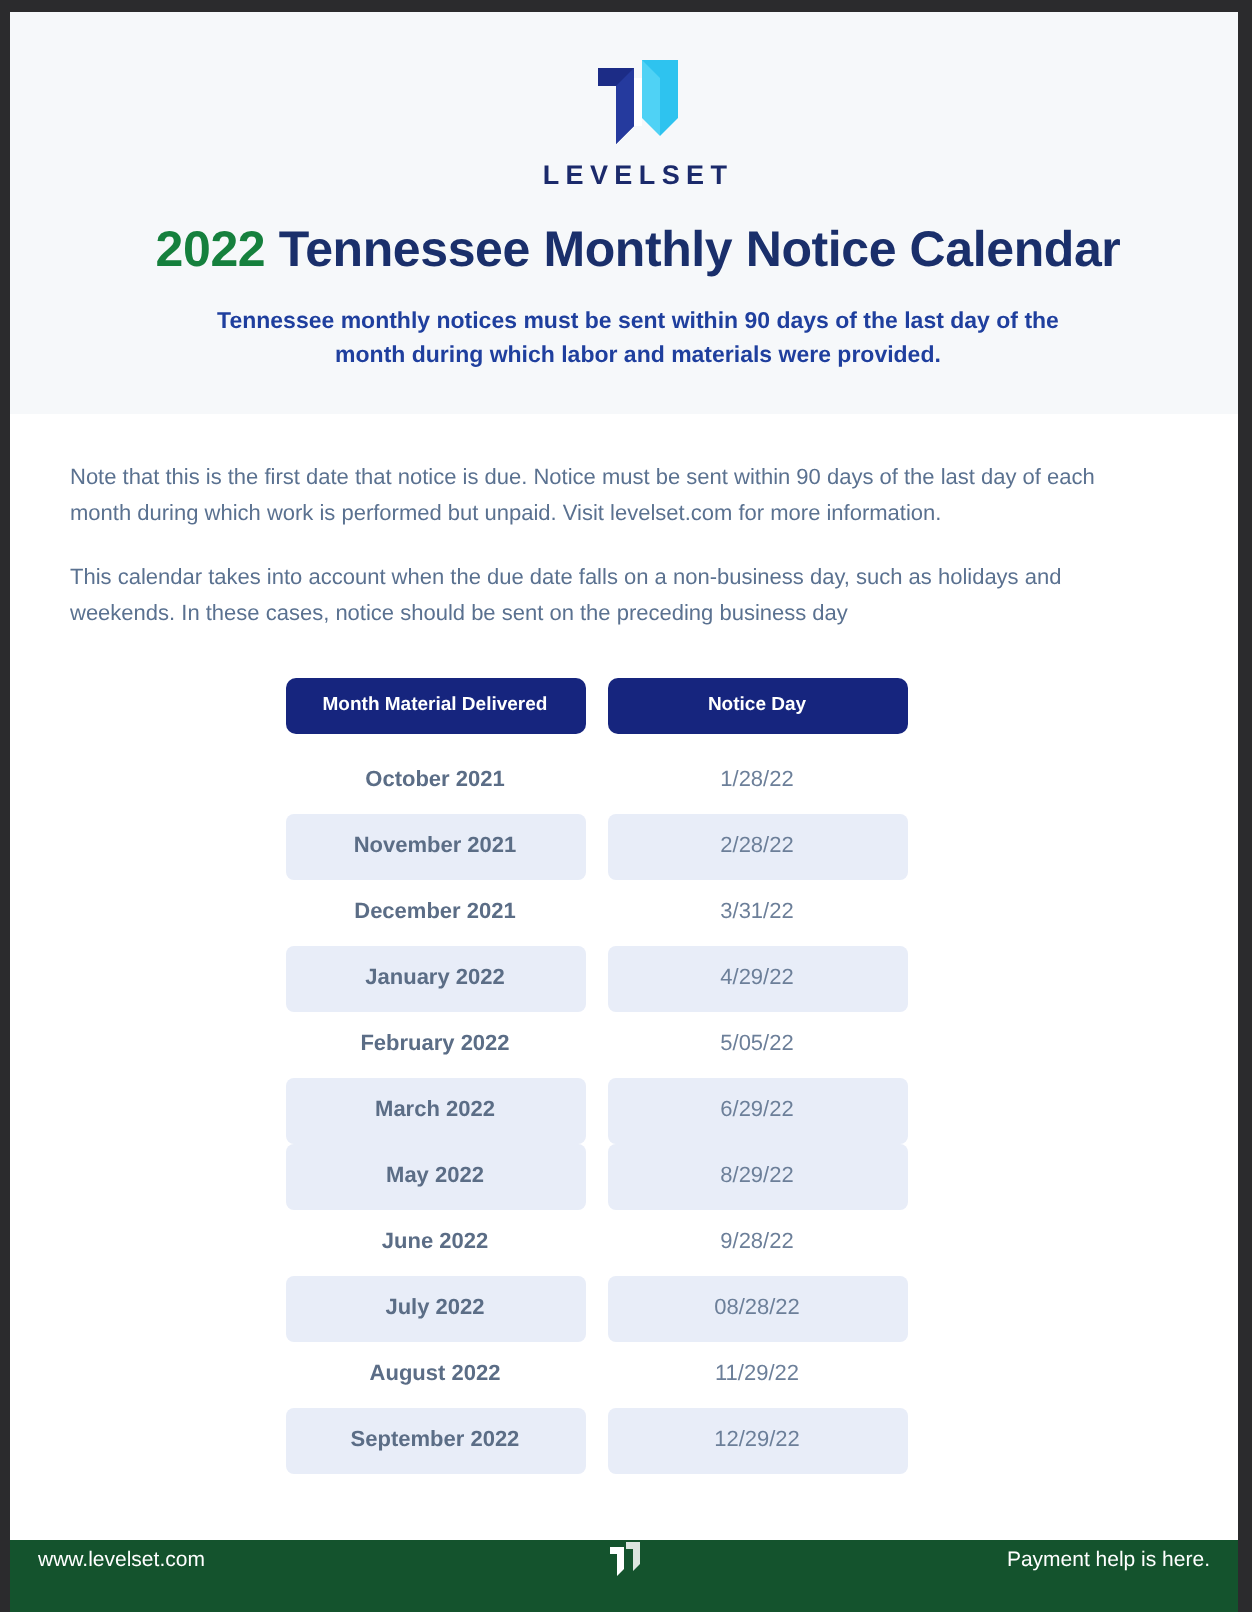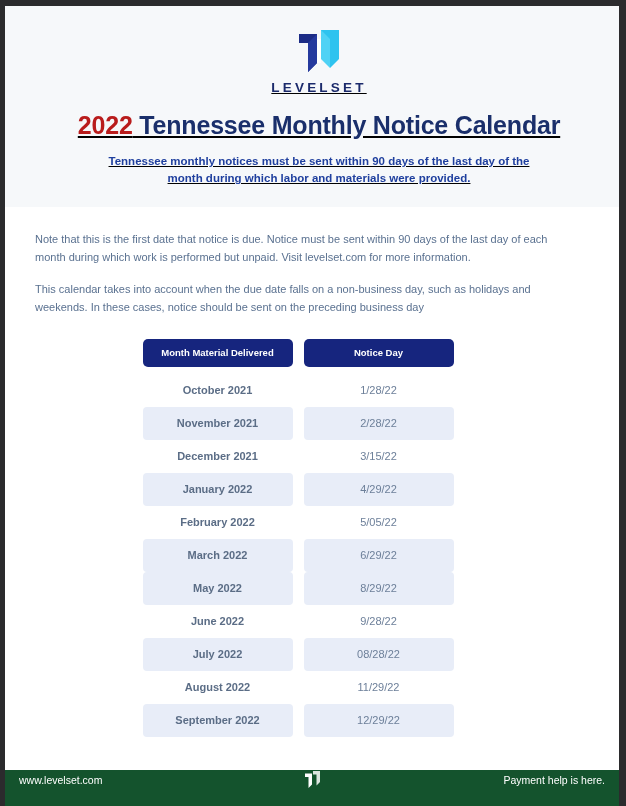--- a/index.html
+++ b/index.html
@@ -33,21 +33,20 @@
     display: flex;
     flex-direction: column;
   }
 
   
   .header {
     background: #f6f8fa;
     padding: 22px 30px 20px 44px;
     text-align: center;
     flex: 0 0 auto;
-    text-decoration: underline;
   }
 
   .logo-wrap {
     display: flex;
     flex-direction: column;
     align-items: center;
     justify-content: center;
   }
   .logo-mark {
     width: 44px;
@@ -66,21 +65,21 @@
   .title {
     margin-top: 16px;
     font-size: 25px;
     font-weight: 700;
     color: #1a2f6b;
     letter-spacing: -0.2px;
     line-height: 1.15;
     white-space: nowrap;
   }
   .title .year {
-    color: #b91c1c;
+    color: #15803d;
   }
 
   .subtitle {
     margin: 14px auto 0 auto;
     max-width: 452px;
     font-size: 11.5px;
     font-weight: 700;
     line-height: 1.48;
     color: #1f3f9e;
   }
@@ -224,21 +223,21 @@
               <td class="cell date">1/28/22</td>
             </tr>
             <tr class="alt">
               <td class="cell month">November 2021</td>
               <td class="col-gap"></td>
               <td class="cell date">2/28/22</td>
             </tr>
             <tr>
               <td class="cell month">December 2021</td>
               <td class="col-gap"></td>
-              <td class="cell date">3/15/22</td>
+              <td class="cell date">3/31/22</td>
             </tr>
             <tr class="alt">
               <td class="cell month">January 2022</td>
               <td class="col-gap"></td>
               <td class="cell date">4/29/22</td>
             </tr>
             <tr>
               <td class="cell month">February 2022</td>
               <td class="col-gap"></td>
               <td class="cell date">5/05/22</td>

